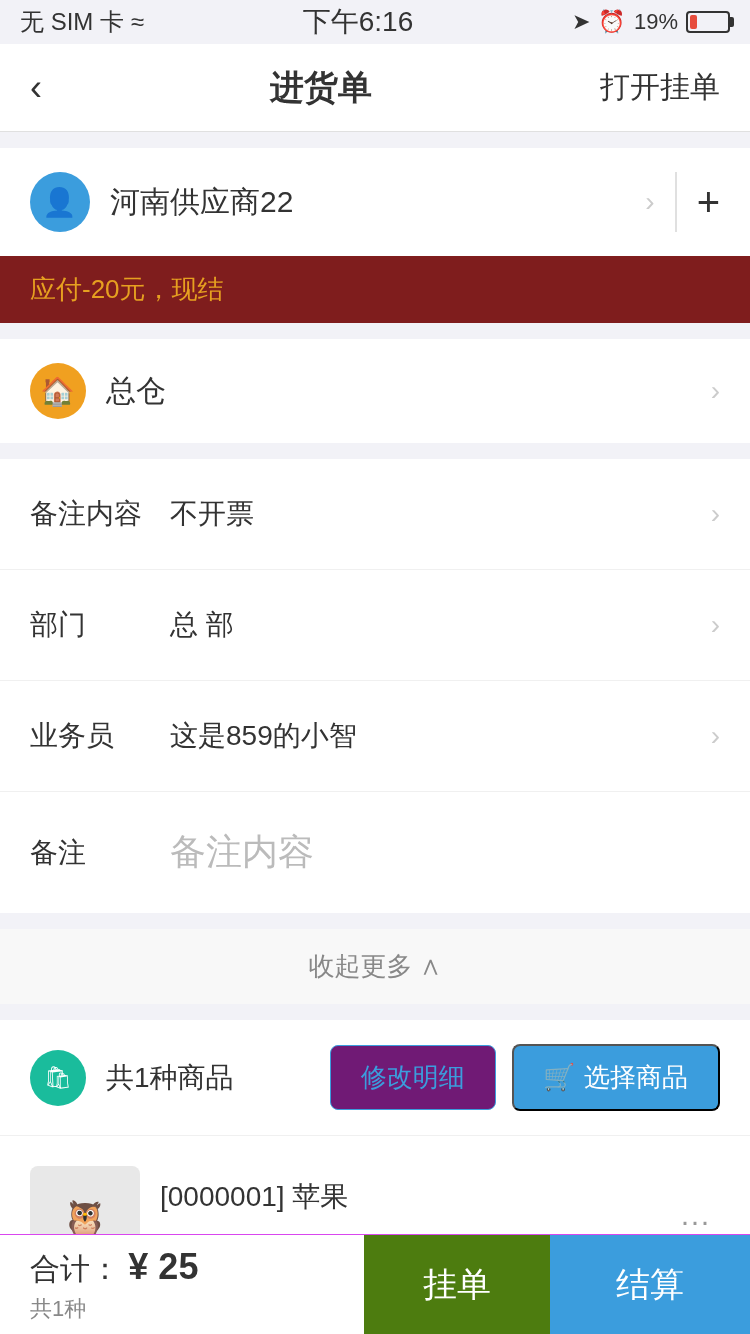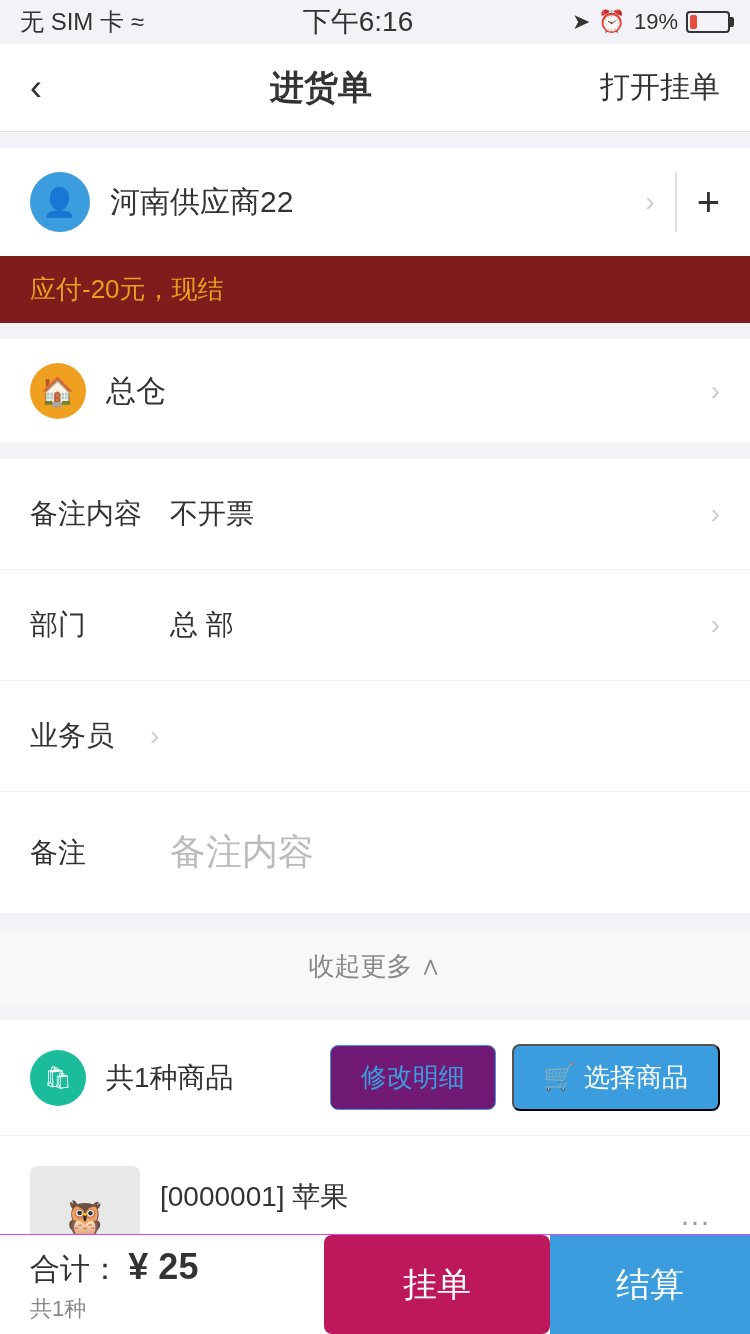--- a/index.html
+++ b/index.html
@@ -173,23 +173,23 @@
       border-top: 1px solid #d946ef;
     }
     .bottom-total {
       flex: 1; display: flex; flex-direction: column; justify-content: center;
       padding: 0 30px;
     }
     .total-line1 { font-size: 30px; color: #333; }
     .total-amount { font-weight: 600; font-size: 36px; }
     .total-line2 { font-size: 22px; color: #888; margin-top: 4px; }
     .btn-hang {
-      width: 226px; height: 100%; background: #be185d;
-      display: flex; align-items: center; justify-content: center;
-      color: #fff; font-size: 34px; font-weight: 500; cursor: pointer; border-radius: 8px;
+      width: 186px; height: 100%; background: #4d7c0f;
+      display: flex; align-items: center; justify-content: center;
+      color: #fff; font-size: 34px; font-weight: 500; cursor: pointer;
     }
     .btn-checkout {
       width: 200px; height: 100%; background: #3b9ddd;
       display: flex; align-items: center; justify-content: center;
       color: #fff; font-size: 34px; font-weight: 500; cursor: pointer;
     }
 
     
     .bottom-spacer { height: 120px; }
   </style>
@@ -247,20 +247,21 @@
   </div>
 
   <div class="form-row">
     <span class="form-label">部门</span>
     <span class="form-value">总 部</span>
     <span class="form-chevron">›</span>
   </div>
 
   <div class="form-row">
     <span class="form-label">业务员</span>
+    <span class="form-value">这是859的小智</span>
     <span class="form-chevron">›</span>
   </div>
 
   <div class="form-row">
     <span class="form-label">备注</span>
     <span class="form-placeholder">备注内容</span>
   </div>
 
 </div>
 

